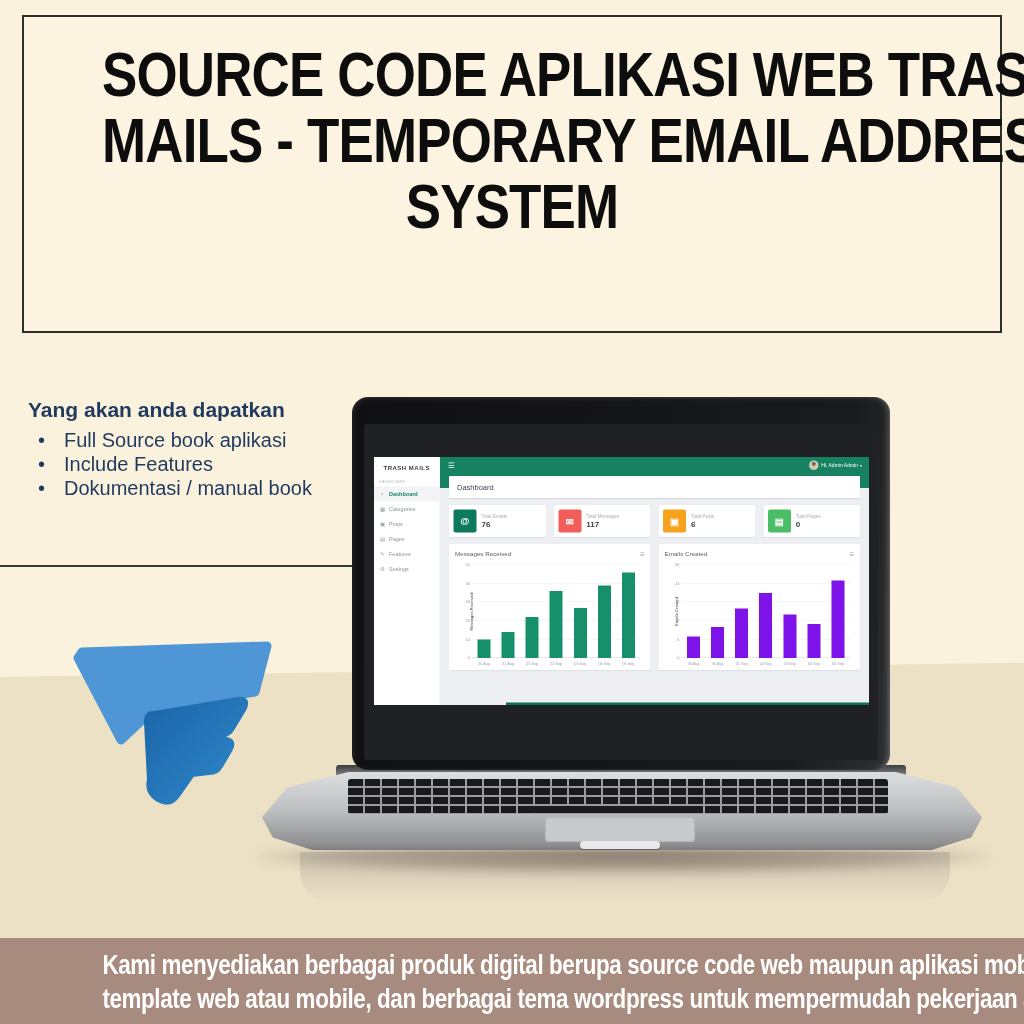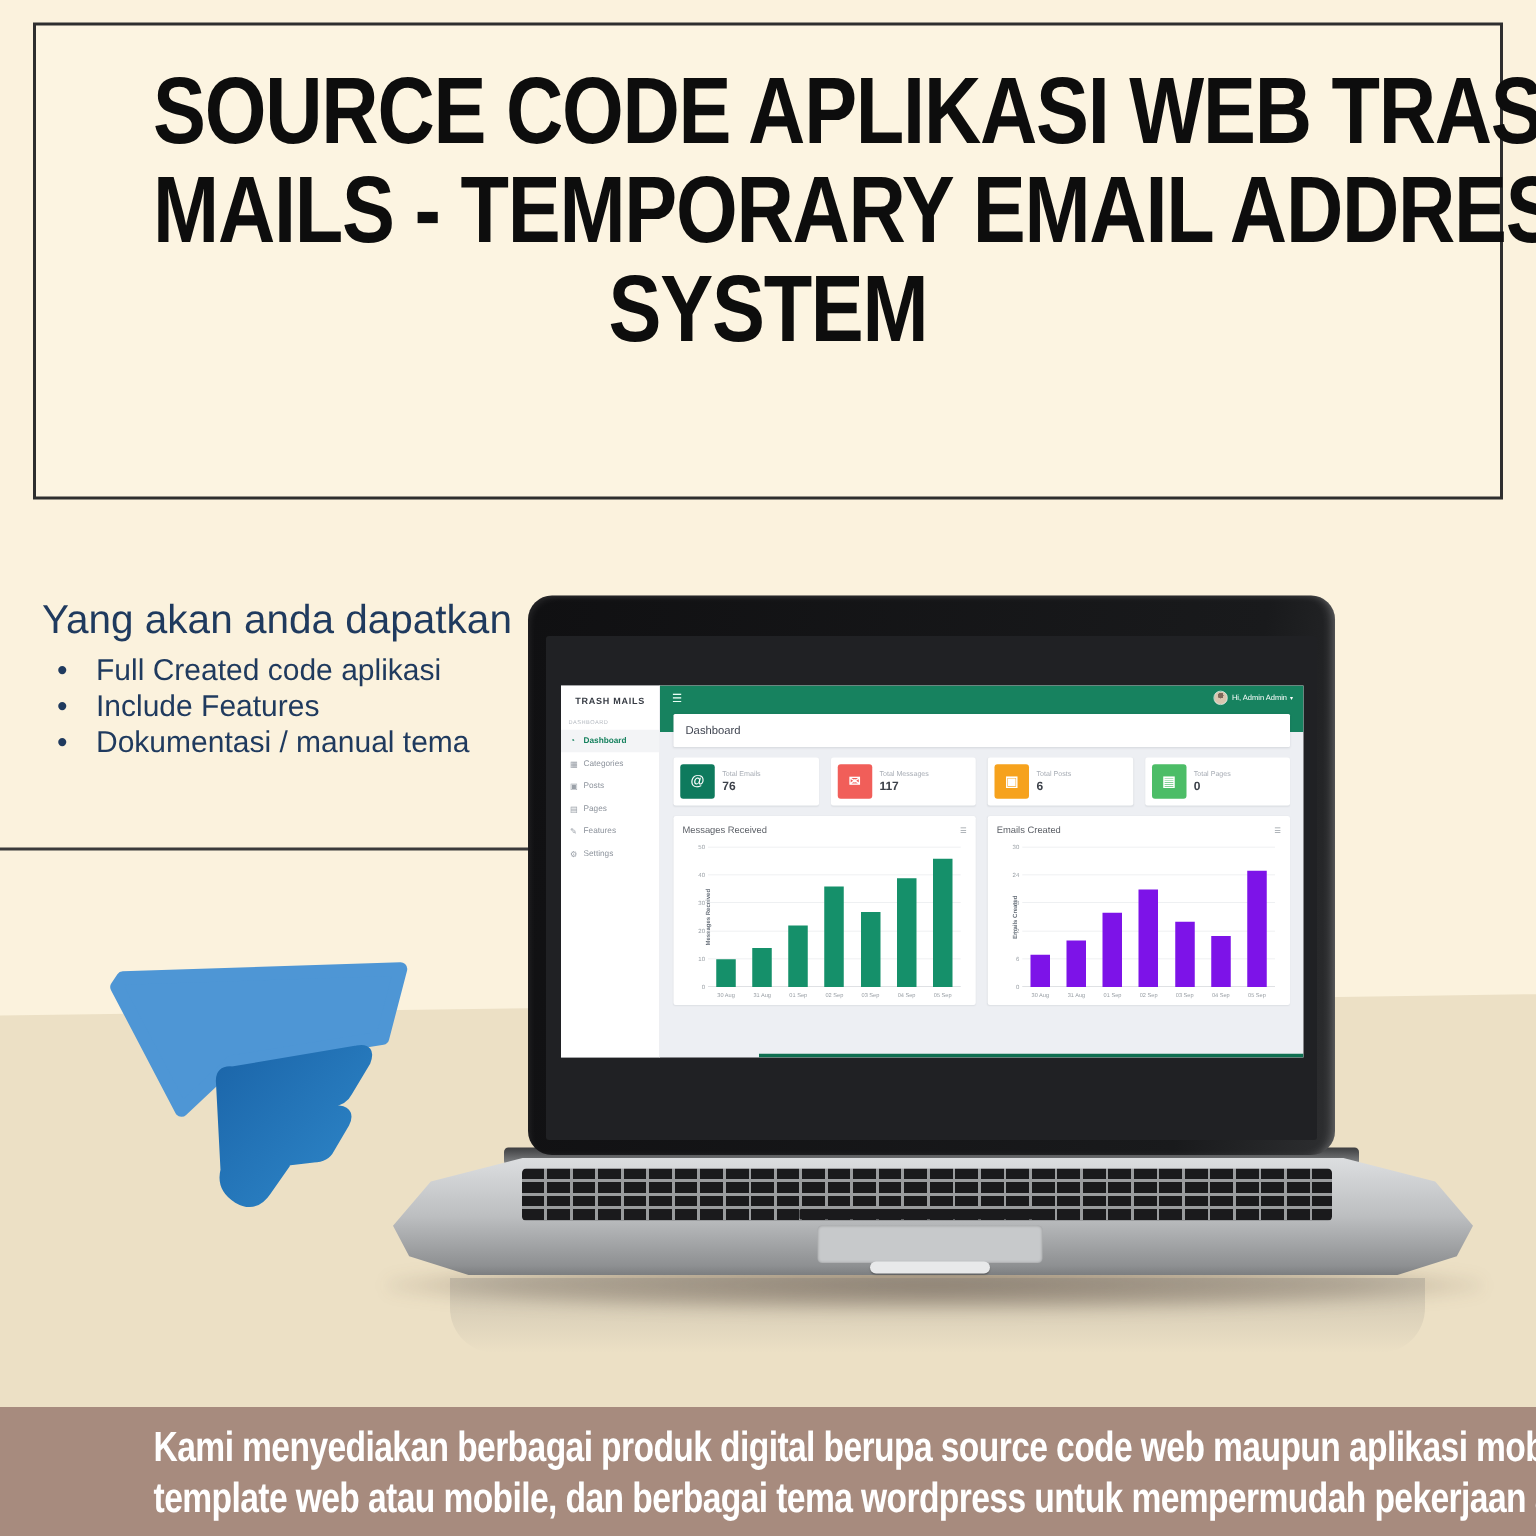--- a/index.html
+++ b/index.html
@@ -21,21 +21,21 @@
   }
   .title-text{
     margin:0;padding-top:24px;text-align:center;
     font-size:63px;line-height:66px;font-weight:bold;color:#0d0d0d;
     letter-spacing:-1px;transform:scaleX(.84);transform-origin:50% 0;
     white-space:nowrap;
   }
   .title-line{display:block;}
   
   .benefits{position:absolute;left:28px;top:398px;color:#1f3a5e;}
-  .benefits-heading{font-size:27px;margin:0 0 6px 0;font-weight:normal;}
+  .benefits-heading{font-size:21px;margin:0 0 6px 0;font-weight:bold;}
   .benefit-row{display:flex;font-size:20px;line-height:24px;margin:0;}
   .benefit-bullet{width:36px;padding-left:10px;}
   .divider{position:absolute;left:0;top:565px;width:352px;height:2px;background:#3b3b3b;}
   
   .logo{position:absolute;left:62px;top:636px;width:220px;height:180px;}
   
   .lap-shadow{
     position:absolute;left:258px;top:840px;width:730px;height:34px;
     background:radial-gradient(ellipse at 50% 50%, rgba(70,52,42,.55) 0%, rgba(70,52,42,.25) 55%, rgba(70,52,42,0) 75%);
     filter:blur(5px);
@@ -162,29 +162,29 @@
       <span class="title-line">SOURCE CODE APLIKASI WEB TRASH</span>
       <span class="title-line">MAILS - TEMPORARY EMAIL ADDRESS</span>
       <span class="title-line">SYSTEM</span>
     </h1>
   </div>
 
   <div class="benefits">
     <p class="benefits-heading">Yang akan anda dapatkan</p>
     <div class="benefit-row">
       <span class="benefit-bullet">•</span>
-      <span>Full Created code aplikasi</span>
+      <span>Full Source book aplikasi</span>
     </div>
     <div class="benefit-row">
       <span class="benefit-bullet">•</span>
       <span>Include Features</span>
     </div>
     <div class="benefit-row">
       <span class="benefit-bullet">•</span>
-      <span>Dokumentasi / manual tema</span>
+      <span>Dokumentasi / manual book</span>
     </div>
   </div>
 
   <div class="divider"></div>
 
   <svg class="logo" viewBox="0 0 220 180">
     <defs>
       <linearGradient id="fgrad" x1="0" y1="0" x2="1" y2="1">
         <stop offset="0" stop-color="#1b65a9"></stop>
         <stop offset="1" stop-color="#2f88ca"></stop>

